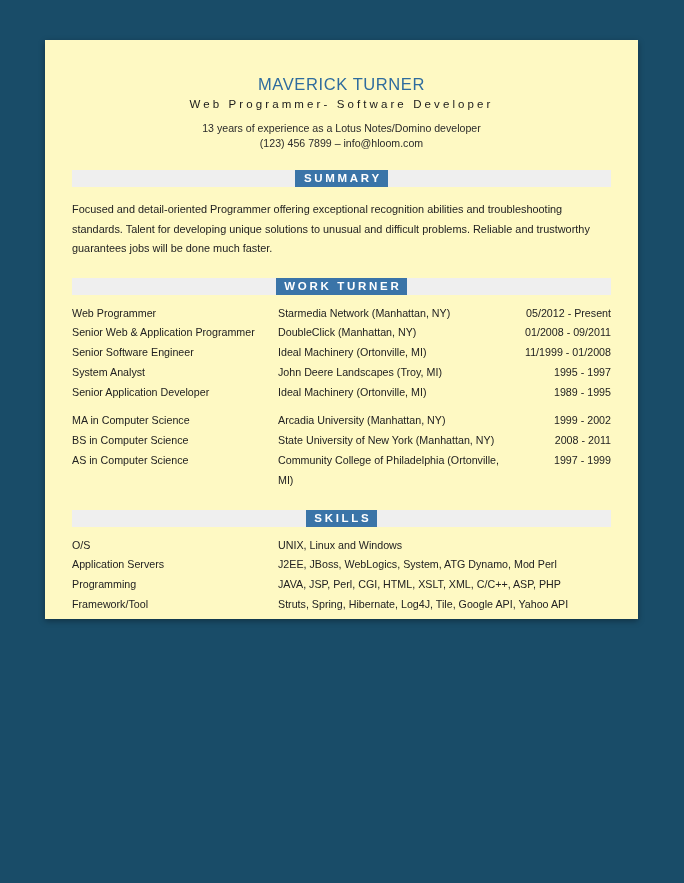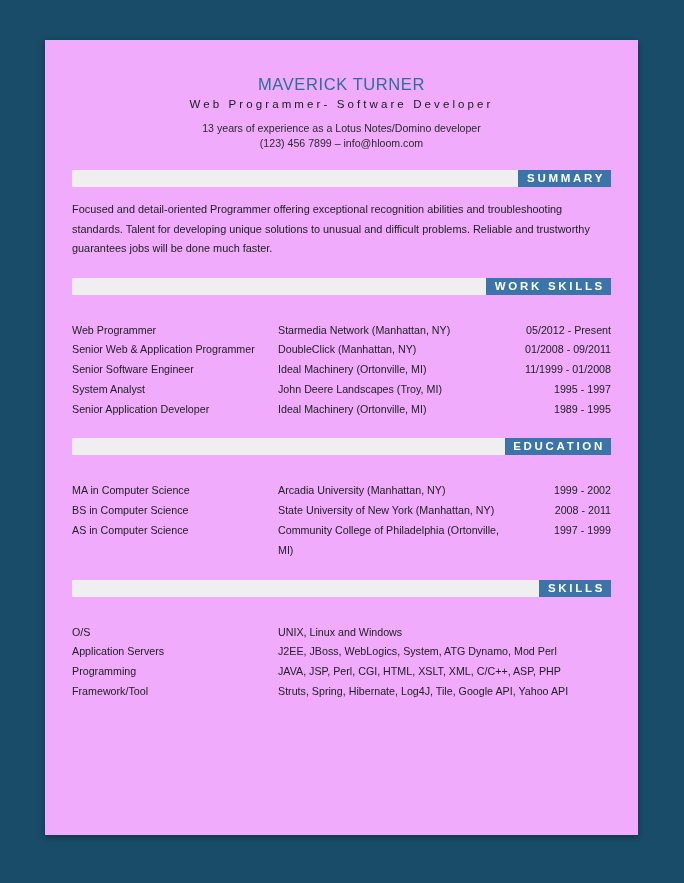--- a/index.html
+++ b/index.html
@@ -13,22 +13,22 @@
     background: #194c68;
     font-family: "Liberation Sans", sans-serif;
     overflow: hidden;
   }
 
   .page {
     position: absolute;
     left: 45px;
     top: 40px;
     width: 593px;
-    height: 795px;
-    background: #f0abfc;
+    height: 579px;
+    background: #fef9c3;
     box-shadow: 0 2px 6px rgba(0,0,0,0.35);
     box-sizing: border-box;
     padding: 0;
   }
 
   .content {
     padding: 0 27px;
   }
 
   
@@ -65,21 +65,21 @@
     line-height: 15px;
   }
 
   
   .band {
     background: #efefef;
     height: 17px;
     margin-top: 19px;
     display: flex;
     align-items: stretch;
-    justify-content: flex-end;
+    justify-content: center;
   }
   .band-title {
     background: #3a74a8;
     color: #ffffff;
     font-size: 11.5px;
     font-weight: bold;
     letter-spacing: 2.7px;
     text-indent: 2.7px;
     line-height: 17px;
     padding: 0 6px;
@@ -89,21 +89,21 @@
   
   .summary {
     margin-top: 13px;
     color: #222222;
     font-size: 10.9px;
     line-height: 19.5px;
   }
 
   
   .rows {
-    margin-top: 26px;
+    margin-top: 9px;
   }
   .row {
     display: flex;
     align-items: baseline;
     font-size: 10.7px;
     color: #222222;
     line-height: 19.8px;
   }
   .col-a {
     width: 206px;
@@ -134,21 +134,21 @@
       <div class="subtitle">13 years of experience as a Lotus Notes/Domino developer</div>
       <div class="contact">(123) 456 7899 – info@hloom.com</div>
     </div>
 
     <div class="band">
       <span class="band-title">SUMMARY</span>
     </div>
     <div class="summary">Focused and detail-oriented Programmer offering exceptional recognition abilities and troubleshooting standards. Talent for developing unique solutions to unusual and difficult problems. Reliable and trustworthy guarantees jobs will be done much faster.</div>
 
     <div class="band">
-      <span class="band-title">WORK SKILLS</span>
+      <span class="band-title">WORK TURNER</span>
     </div>
     <div class="rows">
       <div class="row">
         <div class="col-a">Web Programmer</div>
         <div class="col-b">Starmedia Network (Manhattan, NY)</div>
         <div class="col-c">05/2012 - Present</div>
       </div>
       <div class="row">
         <div class="col-a">Senior Web &amp; Application Programmer</div>
         <div class="col-b">DoubleClick (Manhattan, NY)</div>
@@ -164,23 +164,20 @@
         <div class="col-b">John Deere Landscapes (Troy, MI)</div>
         <div class="col-c">1995 - 1997</div>
       </div>
       <div class="row">
         <div class="col-a">Senior Application Developer</div>
         <div class="col-b">Ideal Machinery (Ortonville, MI)</div>
         <div class="col-c">1989 - 1995</div>
       </div>
     </div>
 
-    <div class="band">
-      <span class="band-title">EDUCATION</span>
-    </div>
     <div class="rows">
       <div class="row">
         <div class="col-a">MA in Computer Science</div>
         <div class="col-b">Arcadia University (Manhattan, NY)</div>
         <div class="col-c">1999 - 2002</div>
       </div>
       <div class="row">
         <div class="col-a">BS in Computer Science</div>
         <div class="col-b">State University of New York (Manhattan, NY)</div>
         <div class="col-c">2008 - 2011</div>

